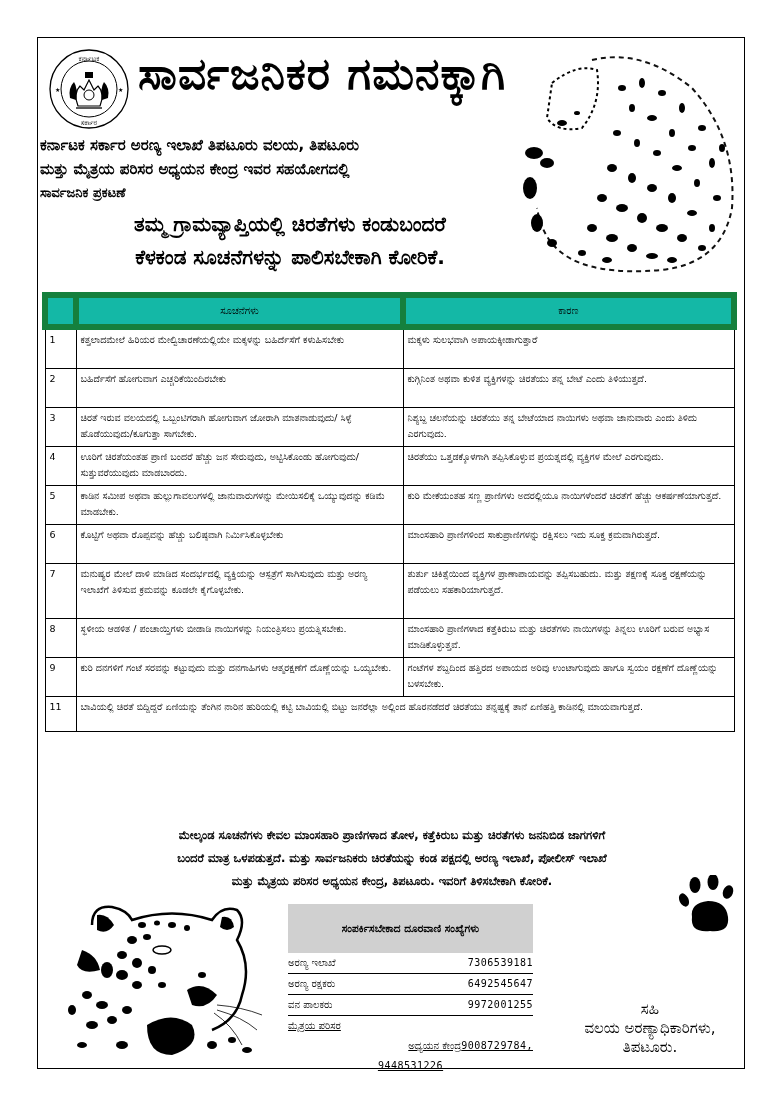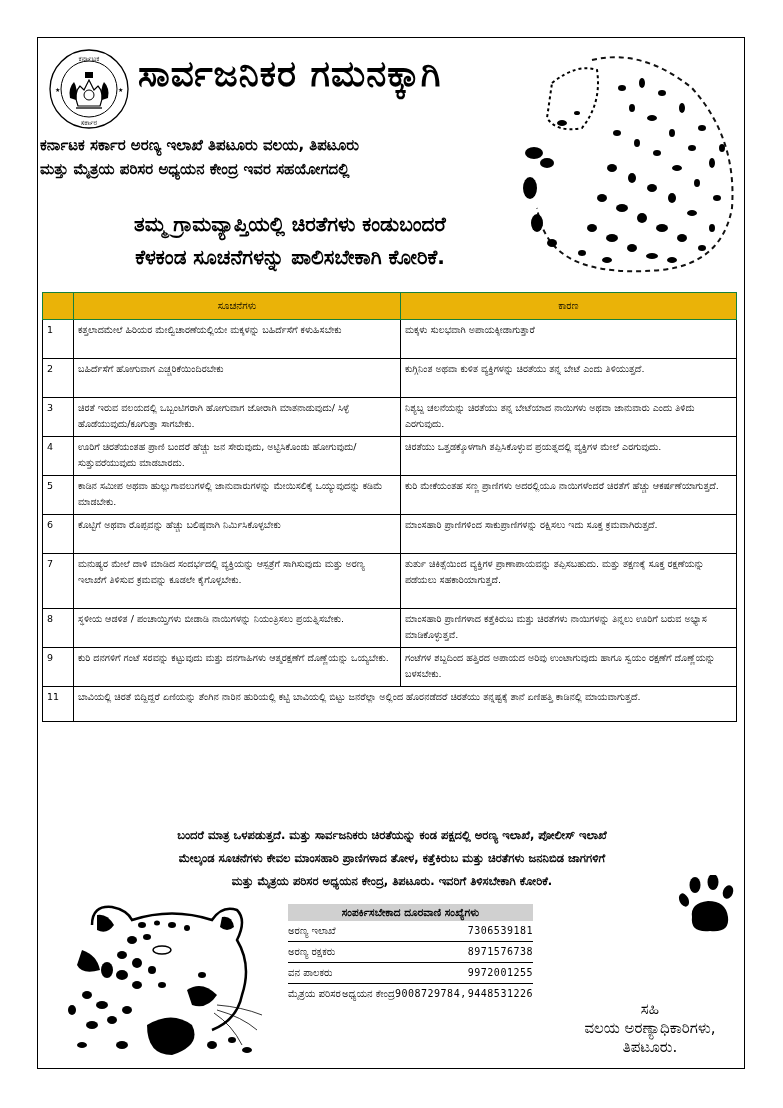--- a/index.html
+++ b/index.html
@@ -1,46 +1,46 @@
 <!DOCTYPE html>
 <html><head>
 <meta charset="utf-8">
 <style>
   html,body{margin:0;padding:0;background:#ffffff;}
   body{width:783px;height:1108px;position:relative;font-family:"DejaVu Sans",sans-serif;color:#000;overflow:hidden;}
   .frame{position:absolute;left:37px;top:37px;width:708px;height:1032px;border:1.5px solid #000;box-sizing:border-box;}
   .emblem{position:absolute;left:48px;top:48px;width:82px;height:82px;}
-  .title{position:absolute;left:138px;top:50px;width:420px;font-size:36px;font-weight:bold;letter-spacing:1px;white-space:nowrap;line-height:48px;}
+  .title{position:absolute;left:138px;top:50px;width:420px;font-size:44px;font-weight:bold;letter-spacing:1px;white-space:nowrap;line-height:48px;}
   .leopard-top{position:absolute;left:522px;top:48px;width:218px;height:230px;}
   .subhead{position:absolute;left:40px;top:133px;width:500px;text-align:left;font-weight:bold;font-size:15px;line-height:24px;}
   .subhead .pub{font-size:13px;}
   .headline{position:absolute;left:40px;top:208px;width:500px;text-align:center;font-weight:bold;font-size:20px;line-height:33px;}
   table.rules{position:absolute;left:42px;top:292px;width:695px;border-collapse:collapse;font-size:9.5px;line-height:16px;}
-  table.rules th{background:#eab308;font-weight:normal;height:24px;border:1px solid #15803d;font-size:10px;}
+  table.rules th{background:#14b8a6;font-weight:normal;height:24px;border:6px solid #15803d;font-size:10px;}
   table.rules td{border:1px solid #000;vertical-align:top;padding:2px 4px;}
   table.rules td.num{width:22px;text-align:left;}
   table.rules td.sug{width:318px;}
   table.rules tr.r1 td{height:34px}
   table.rules tr.r2 td{height:34px}
   table.rules tr.r3 td{height:34px}
   table.rules tr.r4 td{height:34px}
   table.rules tr.r5 td{height:34px}
   table.rules tr.r6 td{height:34px}
   table.rules tr.r7 td{height:50px}
   table.rules tr.r8 td{height:34px}
   table.rules tr.r9 td{height:34px}
   table.rules tr.r10 td{height:60px}
   table.rules tr.r11 td{height:30px}
   .footer-note{position:absolute;left:42px;top:824px;width:700px;text-align:center;font-size:11.5px;line-height:23px;font-weight:bold;}
   .paw{position:absolute;left:678px;top:875px;width:62px;height:62px;}
   .leopard-bottom{position:absolute;left:52px;top:895px;width:222px;height:170px;}
   .contacts{position:absolute;left:288px;top:904px;width:245px;font-size:10px;}
-  .contacts .hdr{background:#d0d0d0;font-weight:bold;text-align:center;padding:2px 0;font-size:10.5px;}
+  .contacts .hdr{background:#d0d0d0;font-weight:bold;text-align:center;padding:18px 0;font-size:10.5px;}
   .contacts .row{display:flex;justify-content:space-between;border-bottom:1px solid #000;height:20px;line-height:20px;}
-  .contacts .row.last{border-bottom:none;flex-direction:row;height:auto;line-height:20px;}
+  .contacts .row.last{border-bottom:none;flex-direction:column;height:auto;line-height:20px;text-decoration:underline;}
   .contacts .num{font-family:"DejaVu Sans Mono",monospace;letter-spacing:0.5px;}
   .signature{position:absolute;left:555px;top:1000px;width:190px;text-align:center;font-size:15px;line-height:19px;}
 </style>
 </head>
 <body>
 
 <div class="frame"></div>
 
 <svg class="emblem" viewBox="0 0 82 82">
   <circle cx="41" cy="41" r="39" fill="none" stroke="#000" stroke-width="1.3"></circle>
@@ -107,20 +107,21 @@
       <ellipse cx="150" cy="212" rx="5" ry="3"></ellipse>
     <ellipse cx="60" cy="205" rx="4" ry="3"></ellipse>
       <ellipse cx="85" cy="212" rx="5" ry="3"></ellipse>
       <ellipse cx="200" cy="100" rx="3" ry="4"></ellipse>
   </g>
 </svg>
 
 <div class="subhead">
   <div>ಕರ್ನಾಟಕ ಸರ್ಕಾರ ಅರಣ್ಯ ಇಲಾಖೆ ತಿಪಟೂರು ವಲಯ, ತಿಪಟೂರು</div>
   <div>ಮತ್ತು ಮೈತ್ರಯ ಪರಿಸರ ಅಧ್ಯಯನ ಕೇಂದ್ರ ಇವರ ಸಹಯೋಗದಲ್ಲಿ</div>
+  <div class="pub">ಸಾರ್ವಜನಿಕ ಪ್ರಕಟಣೆ</div>
 </div>
 
 <div class="headline">
   <div>ತಮ್ಮ ಗ್ರಾಮವ್ಯಾಪ್ತಿಯಲ್ಲಿ ಚಿರತೆಗಳು ಕಂಡುಬಂದರೆ</div>
   <div>ಕೆಳಕಂಡ ಸೂಚನೆಗಳನ್ನು ಪಾಲಿಸಬೇಕಾಗಿ ಕೋರಿಕೆ.</div>
 </div>
 
 <table class="rules">
   <thead>
     <tr>
@@ -176,22 +177,22 @@
       <td class="rsn">ಗಂಟೆಗಳ ಶಬ್ದದಿಂದ ಹತ್ತಿರದ ಅಪಾಯದ ಅರಿವು ಉಂಟಾಗುವುದು ಹಾಗೂ ಸ್ವಯಂ ರಕ್ಷಣೆಗೆ ದೊಣ್ಣೆಯನ್ನು ಬಳಸಬೇಕು.</td>
     </tr>
     <tr class="r11">
       <td class="num">11</td>
       <td class="sug" colspan="2">ಬಾವಿಯಲ್ಲಿ ಚಿರತೆ ಬಿದ್ದಿದ್ದರೆ ಏಣಿಯನ್ನು ತೆಂಗಿನ ನಾರಿನ ಹುರಿಯಲ್ಲಿ ಕಟ್ಟಿ ಬಾವಿಯಲ್ಲಿ ಬಿಟ್ಟು ಜನರೆಲ್ಲಾ ಅಲ್ಲಿಂದ ಹೊರನಡೆದರೆ ಚಿರತೆಯು ತನ್ನಷ್ಟಕ್ಕೆ ತಾನೆ ಏಣಿಹತ್ತಿ ಕಾಡಿನಲ್ಲಿ ಮಾಯವಾಗುತ್ತದೆ.</td>
     </tr>
   </tbody>
 </table>
 
 <div class="footer-note">
+  <div>ಮೇಲ್ಕಂಡ ಸೂಚನೆಗಳು ಕೇವಲ ಮಾಂಸಹಾರಿ ಪ್ರಾಣಿಗಳಾದ ತೋಳ, ಕತ್ತೆಕಿರುಬ ಮತ್ತು ಚಿರತೆಗಳು ಜನನಿಬಿಡ ಜಾಗಗಳಿಗೆ</div>
   <div>ಬಂದರೆ ಮಾತ್ರ ಒಳಪಡುತ್ತದೆ. ಮತ್ತು ಸಾರ್ವಜನಿಕರು ಚಿರತೆಯನ್ನು ಕಂಡ ಪಕ್ಷದಲ್ಲಿ ಅರಣ್ಯ ಇಲಾಖೆ, ಪೋಲೀಸ್ ಇಲಾಖೆ</div>
-  <div>ಮೇಲ್ಕಂಡ ಸೂಚನೆಗಳು ಕೇವಲ ಮಾಂಸಹಾರಿ ಪ್ರಾಣಿಗಳಾದ ತೋಳ, ಕತ್ತೆಕಿರುಬ ಮತ್ತು ಚಿರತೆಗಳು ಜನನಿಬಿಡ ಜಾಗಗಳಿಗೆ</div>
   <div>ಮತ್ತು ಮೈತ್ರಯ ಪರಿಸರ ಅಧ್ಯಯನ ಕೇಂದ್ರ, ತಿಪಟೂರು. ಇವರಿಗೆ ತಿಳಿಸಬೇಕಾಗಿ ಕೋರಿಕೆ.</div>
 </div>
 
 <svg class="paw" viewBox="0 0 62 62">
   <ellipse cx="17" cy="10" rx="5.5" ry="8" fill="#000"></ellipse>
   <ellipse cx="35" cy="7" rx="5.5" ry="8" fill="#000"></ellipse>
   <ellipse cx="50" cy="17" rx="5" ry="7" fill="#000" transform="rotate(20 50 17)"></ellipse>
   <ellipse cx="6" cy="25" rx="4.5" ry="7" fill="#000" transform="rotate(-25 6 25)"></ellipse>
   <path d="M14 42 Q12 28 30 26 Q48 26 50 42 Q52 58 32 56 Q12 58 14 42 Z" fill="#000"></path>
 </svg>
@@ -239,33 +240,33 @@
 </svg>
 
 <div class="contacts">
   <div class="hdr">ಸಂಪರ್ಕಿಸಬೇಕಾದ ದೂರವಾಣಿ ಸಂಖ್ಯೆಗಳು</div>
   <div class="row">
     <span>ಅರಣ್ಯ ಇಲಾಖೆ</span>
     <span class="num">7306539181</span>
   </div>
   <div class="row">
     <span>ಅರಣ್ಯ ರಕ್ಷಕರು</span>
-    <span class="num">8971576738</span>
+    <span class="num">6492545647</span>
   </div>
   <div class="row">
     <span>ವನ ಪಾಲಕರು</span>
     <span class="num">9972001255</span>
   </div>
   <div class="row last">
     <div>ಮೈತ್ರಯ ಪರಿಸರ</div>
     <div style="display:flex;justify-content:flex-end;">
       <span>ಅಧ್ಯಯನ ಕೇಂದ್ರ</span>
       <span class="num">9008729784,</span>
     </div>
-    <div style="text-align:left;">
+    <div style="text-align:center;">
       <span class="num">9448531226</span>
     </div>
   </div>
 </div>
 
 <div class="signature">
   <div>ಸಹಿ</div>
   <div>ವಲಯ ಅರಣ್ಯಾಧಿಕಾರಿಗಳು,</div>
   <div>ತಿಪಟೂರು.</div>
 </div>

